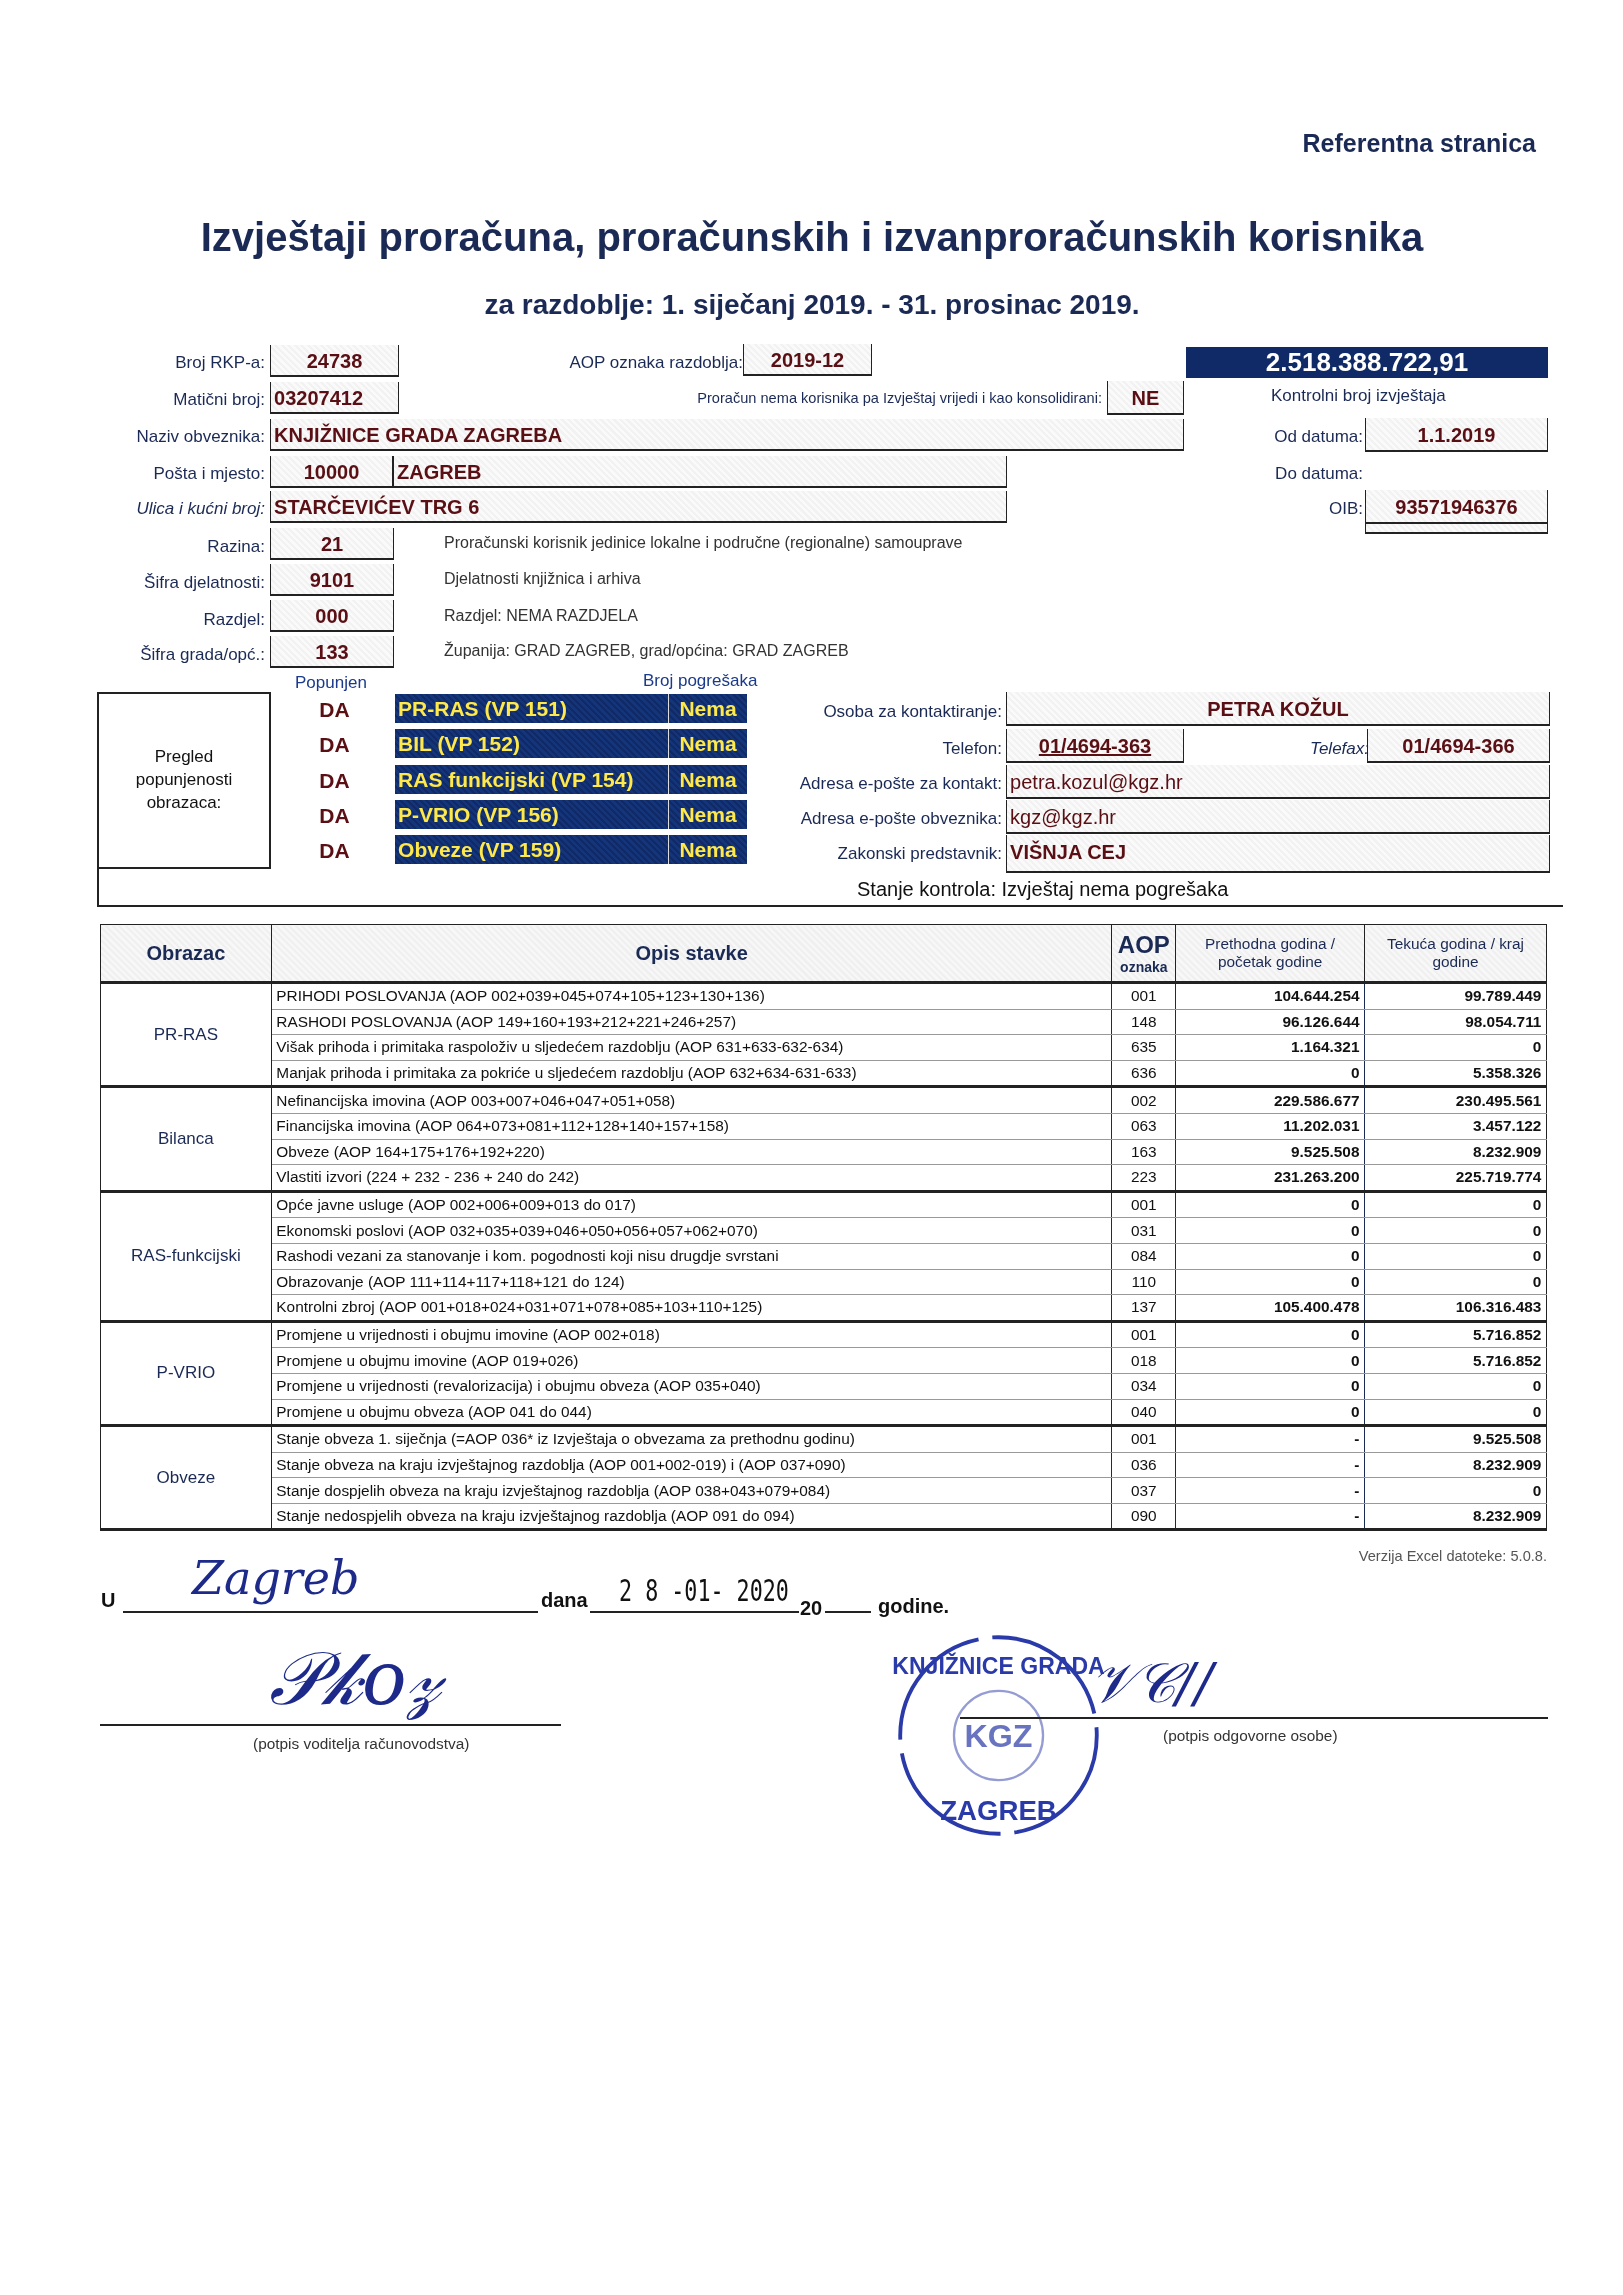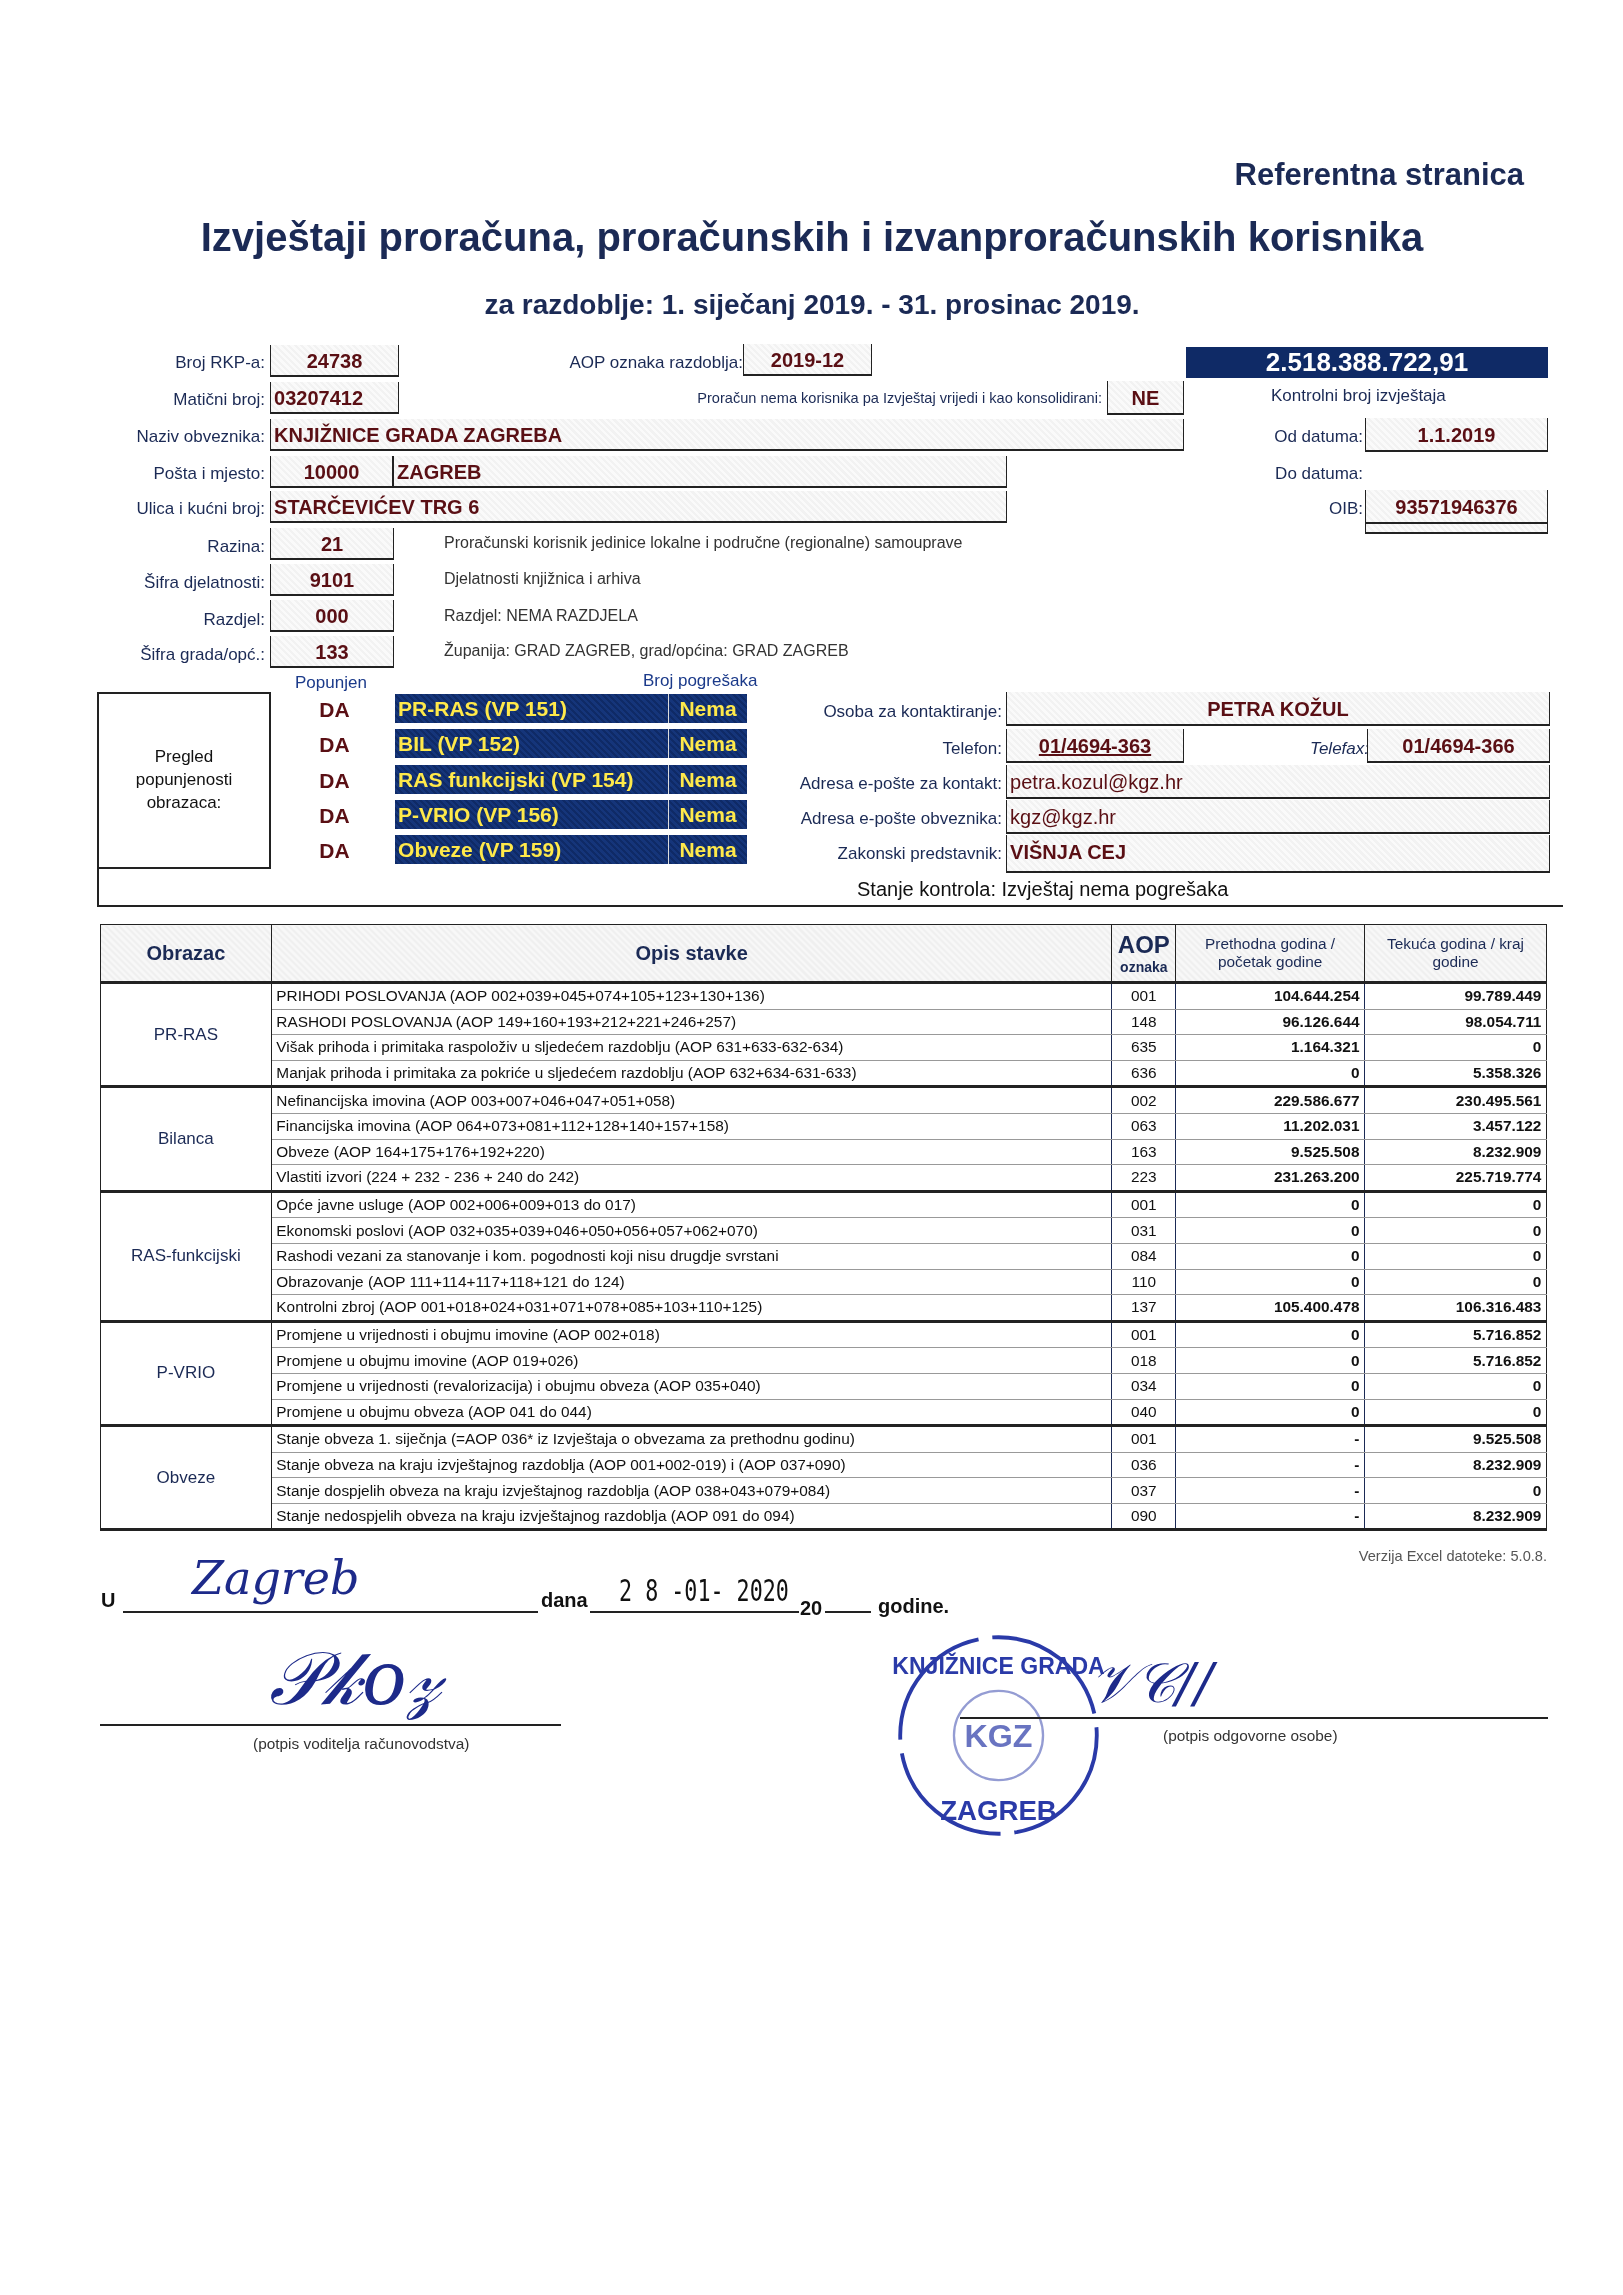--- a/index.html
+++ b/index.html
@@ -1,18 +1,18 @@
 <!DOCTYPE html>
 <html style="font-size:12.3px"><head>
 <meta charset="utf-8">
 <style>
   html, body { margin:0; padding:0; background:#fff; }
   body { width:1624px; height:2295px; position:relative; font-family:"Liberation Sans", sans-serif; color:#111; overflow:hidden; }
   .abs { position:absolute; }
-  .ref { right:100px; top:129px; font-size:31px; font-weight:bold; color:#1b2a55;margin-top:28px; }
+  .ref { right:88px; top:129px; font-size:25px; font-weight:bold; color:#1b2a55; }
   .title { left:0; width:1624px; top:215px; text-align:center; font-size:40px; font-weight:bold; color:#1b2a55; }
   .subtitle { left:0; width:1624px; top:289px; text-align:center; font-size:28px; font-weight:bold; color:#1b2a55; }
   .lbl { font-size:17px; color:#1b2a55; text-align:right; white-space:nowrap; }
   .field { background:repeating-linear-gradient(45deg,#f2f2f2 0 2.3px,#fafafa 2.3px 4.6px); border-left:1.5px solid #222; border-right:1.5px solid #222; border-bottom:2.3px solid #222; font-size:20px; font-weight:bold; color:#5a0f14; box-sizing:border-box; white-space:nowrap; overflow:hidden; }
   .field.c { text-align:center; }
   .field.l { padding-left:3.1px; }
   .ctrlbox { background:#0f2a66; color:#fff; font-size:26px; font-weight:bold; text-align:center; }
   .desc { font-size:16px; color:#333; white-space:nowrap; }
   .pregled { border:2.3px solid #222; box-sizing:border-box; }
   .vpbar { background:repeating-linear-gradient(45deg,#0f2a66 0 2.3px,#15357a 2.3px 4.6px); color:#ffe94a; font-size:21px; font-weight:bold; box-sizing:border-box; }
@@ -53,21 +53,21 @@
 <div class="abs field l" style="left:270px;top:419px;width:914px;height:32px;line-height:32px;">KNJIŽNICE GRADA ZAGREBA</div>
 <div class="abs lbl" style="right:261px;top:427px;">Od datuma:</div>
 <div class="abs field c" style="left:1365px;top:418px;width:183px;height:34px;line-height:34px;">1.1.2019</div>
 
 <div class="abs lbl" style="right:1359px;top:464px;">Pošta i mjesto:</div>
 <div class="abs field c" style="left:270px;top:456px;width:123px;height:32px;line-height:32px;">10000</div>
 <div class="abs field l" style="left:393px;top:456px;width:614px;height:32px;line-height:32px;">ZAGREB</div>
 <div class="abs lbl" style="right:261px;top:464px;">Do datuma:</div>
 <div class="abs field c" style="left:1365px;top:454px;width:183px;height:34px;line-height:34px;margin-top:46px;">31.12.2019</div>
 
-<div class="abs lbl" style="right:1359px;top:499px;">Ulica i kućni broj:</div>
+<div class="abs lbl" style="right:1359px;top:499px;font-style:italic;">Ulica i kućni broj:</div>
 <div class="abs field l" style="left:270px;top:491px;width:737px;height:32px;line-height:32px;">STARČEVIĆEV TRG 6</div>
 <div class="abs lbl" style="right:261px;top:499px;">OIB:</div>
 <div class="abs field c" style="left:1365px;top:490px;width:183px;height:34px;line-height:34px;">93571946376</div>
 
 <div class="abs lbl" style="right:1359px;top:537px;">Razina:</div>
 <div class="abs field c" style="left:270px;top:528px;width:124px;height:32px;line-height:32px;">21</div>
 <div class="abs desc" style="left:444px;top:534px;">Proračunski korisnik jedinice lokalne i područne (regionalne) samouprave</div>
 
 <div class="abs lbl" style="right:1359px;top:573px;">Šifra djelatnosti:</div>
 <div class="abs field c" style="left:270px;top:564px;width:124px;height:32px;line-height:32px;">9101</div>

